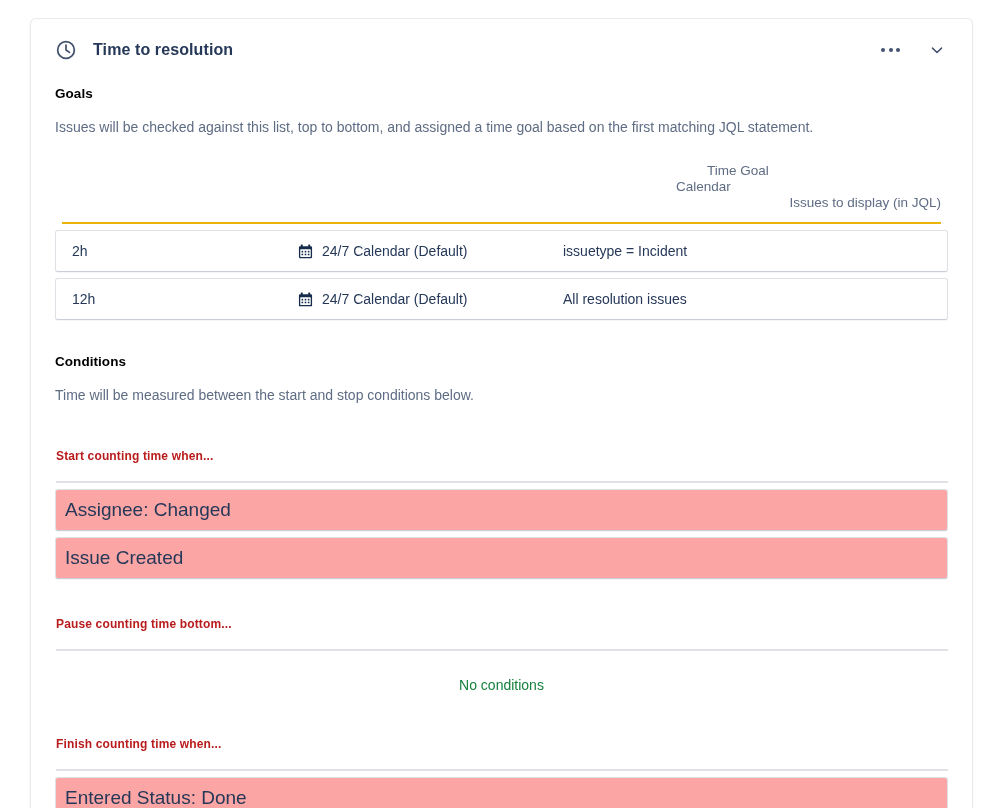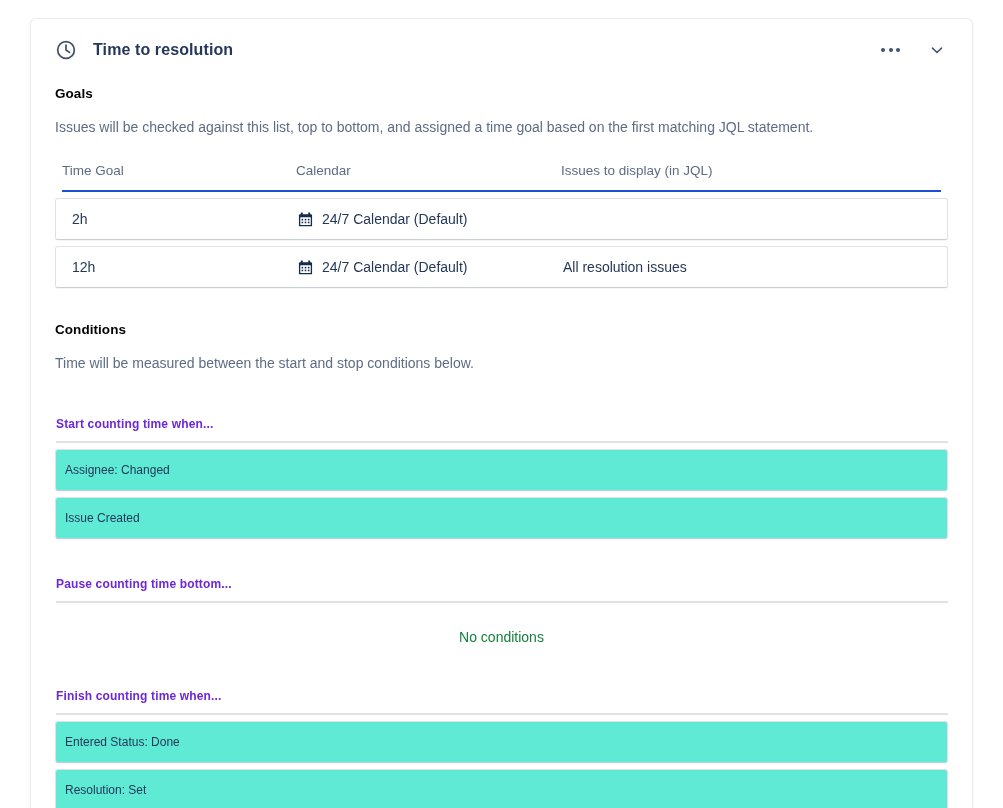--- a/index.html
+++ b/index.html
@@ -108,22 +108,23 @@
   }
 
   
   .goals-table {
     margin-top: 27px;
   }
   .goals-head {
     display: flex;
     align-items: flex-end;
     padding: 0 0 11px 0;
-    border-bottom: 2px solid #1d4ed8;
+    border-bottom: 2px solid #eab308;
     margin: 0 7px 0 7px;
+    flex-direction: column;
   }
   .col-goal   { width: 234px; flex: 0 0 auto; }
   .col-cal    { width: 265px; flex: 0 0 auto; }
   .col-jql    { flex: 1 1 auto; }
 
   .goals-head .th {
     font-size: 13.5px;
     color: #5e6c84;
     line-height: 16px;
   }
@@ -159,39 +160,39 @@
     display: block;
   }
 
   
   .conditions-wrap { margin-top: 33px; }
 
   .cond-group { margin-top: 28px; }
   .cond-label {
     font-size: 12px;
     font-weight: bold;
-    color: #6d28d9;
+    color: #b91c1c;
     letter-spacing: 0.15px;
     line-height: 16px;
-    padding-bottom: 9px;
+    padding-bottom: 17px;
     border-bottom: 2px solid #dfe1e6;
     margin: 0 0 0 1px;
   }
   .cond-item {
     height: 40px;
     display: flex;
     align-items: center;
     padding-left: 9px;
     margin-top: 6px;
-    background: #5eead4;
+    background: #fca5a5;
     border: 1px solid #dfe1e6;
     border-bottom-color: #c9ced8;
     border-radius: 3px;
     box-sizing: border-box;
-    font-size: 12px;
+    font-size: 19px;
     color: #253858;
     box-shadow: 0 1px 1px rgba(9,30,66,0.04);
   }
   .cond-item.tall { height: 42px; }
 
   .no-conditions {
     text-align: center;
     font-size: 14px;
     color: #15803d;
     padding: 25px 0 6px 0;
@@ -249,20 +250,21 @@
               <rect x="2.4" y="5.6" width="11.2" height="8.3" rx="0.5" fill="#ffffff"></rect>
               <rect x="3.8" y="7.3" width="1.7" height="1.7" fill="#172b4d"></rect>
               <rect x="7.15" y="7.3" width="1.7" height="1.7" fill="#172b4d"></rect>
               <rect x="10.5" y="7.3" width="1.7" height="1.7" fill="#172b4d"></rect>
               <rect x="3.8" y="10.3" width="1.7" height="1.7" fill="#172b4d"></rect>
               <rect x="7.15" y="10.3" width="1.7" height="1.7" fill="#172b4d"></rect>
               <rect x="10.5" y="10.3" width="1.7" height="1.7" fill="#172b4d"></rect>
             </svg>
             <span>24/7 Calendar (Default)</span>
           </div>
+          <div class="cell col-jql">issuetype = Incident</div>
         </div>
 
         <div class="goal-row">
           <div class="cell col-goal">12h</div>
           <div class="cell col-cal">
             <svg class="cal-icon" viewBox="0 0 16 16" aria-hidden="true">
               <rect x="3" y="0.6" width="2.1" height="2.6" fill="#172b4d"></rect>
               <rect x="10.9" y="0.6" width="2.1" height="2.6" fill="#172b4d"></rect>
               <rect x="1" y="2.4" width="14" height="12.9" rx="1.3" fill="#172b4d"></rect>
               <rect x="2.4" y="5.6" width="11.2" height="8.3" rx="0.5" fill="#ffffff"></rect>

